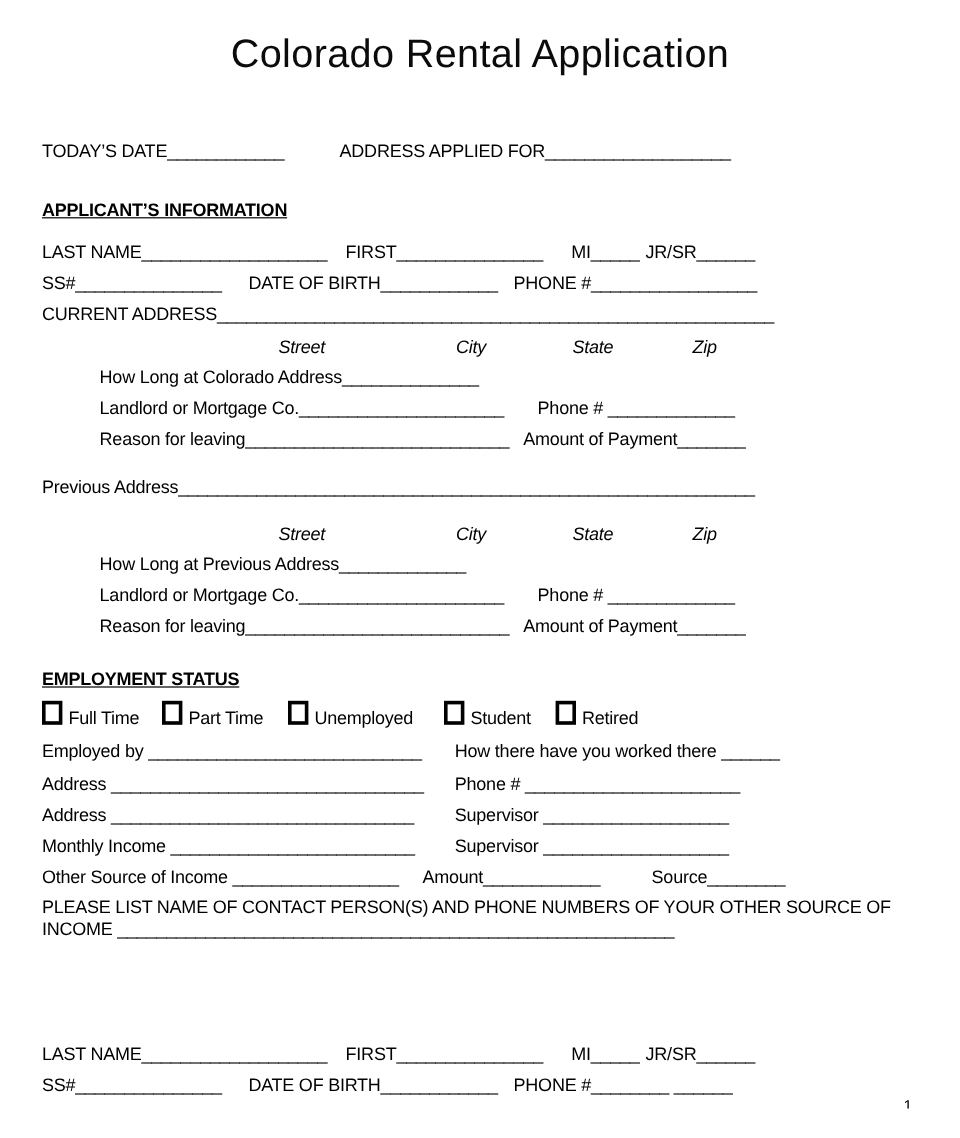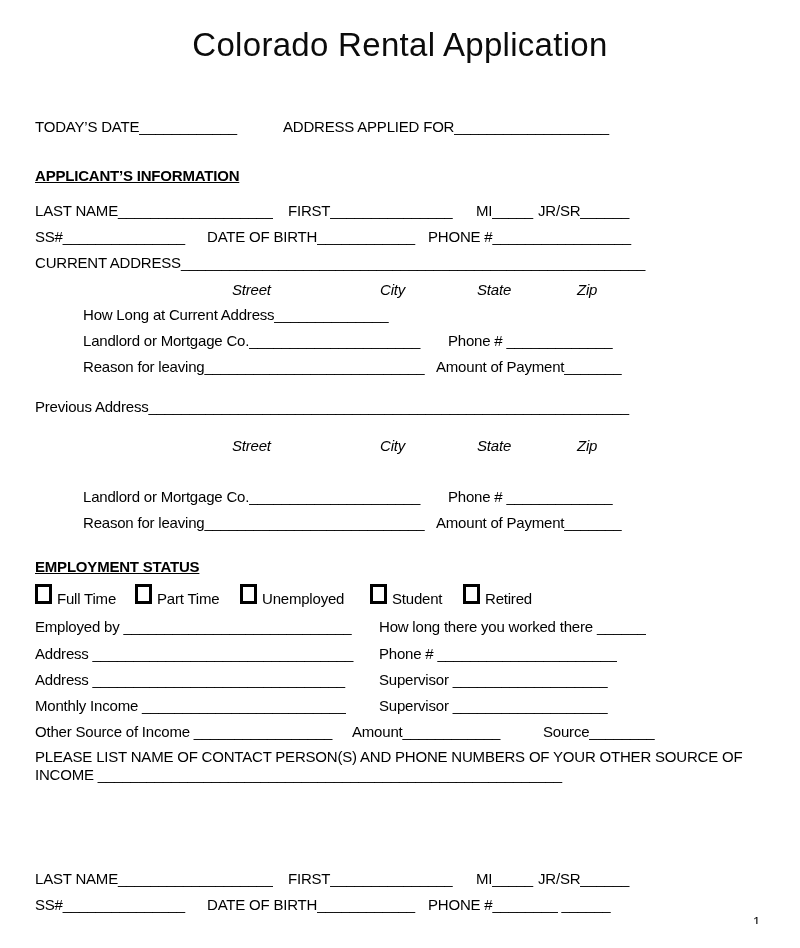--- a/index.html
+++ b/index.html
@@ -67,53 +67,54 @@
   <div class="ln" style="left:207px;top:228px">DATE OF BIRTH____________</div>
   <div class="ln" style="left:428px;top:228px">PHONE #_________________</div>
 
   <div class="ln" style="left:35px;top:254px">CURRENT ADDRESS_________________________________________________________</div>
 
   <div class="ln it" style="left:232px;top:281px">Street</div>
   <div class="ln it" style="left:380px;top:281px">City</div>
   <div class="ln it" style="left:477px;top:281px">State</div>
   <div class="ln it" style="left:577px;top:281px">Zip</div>
 
-  <div class="ln" style="left:83px;top:306px">How Long at Current Address______________</div>
+  <div class="ln" style="left:83px;top:306px">How Long at Colorado Address______________</div>
   <div class="ln" style="left:83px;top:332px">Landlord or Mortgage Co._____________________</div>
   <div class="ln" style="left:448px;top:332px">Phone # _____________</div>
   <div class="ln" style="left:83px;top:358px">Reason for leaving___________________________</div>
   <div class="ln" style="left:436px;top:358px">Amount of Payment_______</div>
 
   <div class="ln" style="left:35px;top:398px">Previous Address___________________________________________________________</div>
 
   <div class="ln it" style="left:232px;top:437px">Street</div>
   <div class="ln it" style="left:380px;top:437px">City</div>
   <div class="ln it" style="left:477px;top:437px">State</div>
   <div class="ln it" style="left:577px;top:437px">Zip</div>
 
+  <div class="ln" style="left:83px;top:462px">How Long at Previous Address_____________</div>
   <div class="ln" style="left:83px;top:488px">Landlord or Mortgage Co._____________________</div>
   <div class="ln" style="left:448px;top:488px">Phone # _____________</div>
   <div class="ln" style="left:83px;top:514px">Reason for leaving___________________________</div>
   <div class="ln" style="left:436px;top:514px">Amount of Payment_______</div>
 
   <div class="ln hd" style="left:35px;top:558px">EMPLOYMENT STATUS</div>
 
   <span class="cb" style="left:35px;top:584px"></span>
   <div class="ln" style="left:57px;top:590px">Full Time</div>
   <span class="cb" style="left:135px;top:584px"></span>
   <div class="ln" style="left:157px;top:590px">Part Time</div>
   <span class="cb" style="left:240px;top:584px"></span>
   <div class="ln" style="left:262px;top:590px">Unemployed</div>
   <span class="cb" style="left:370px;top:584px"></span>
   <div class="ln" style="left:392px;top:590px">Student</div>
   <span class="cb" style="left:463px;top:584px"></span>
   <div class="ln" style="left:485px;top:590px">Retired</div>
 
   <div class="ln" style="left:35px;top:618px">Employed by ____________________________</div>
-  <div class="ln" style="left:379px;top:618px">How long there you worked there ______</div>
+  <div class="ln" style="left:379px;top:618px">How there have you worked there ______</div>
 
   <div class="ln" style="left:35px;top:645px">Address ________________________________</div>
   <div class="ln" style="left:379px;top:645px">Phone # ______________________</div>
 
   <div class="ln" style="left:35px;top:671px">Address _______________________________</div>
   <div class="ln" style="left:379px;top:671px">Supervisor ___________________</div>
 
   <div class="ln" style="left:35px;top:697px">Monthly Income _________________________</div>
   <div class="ln" style="left:379px;top:697px">Supervisor ___________________</div>
 

